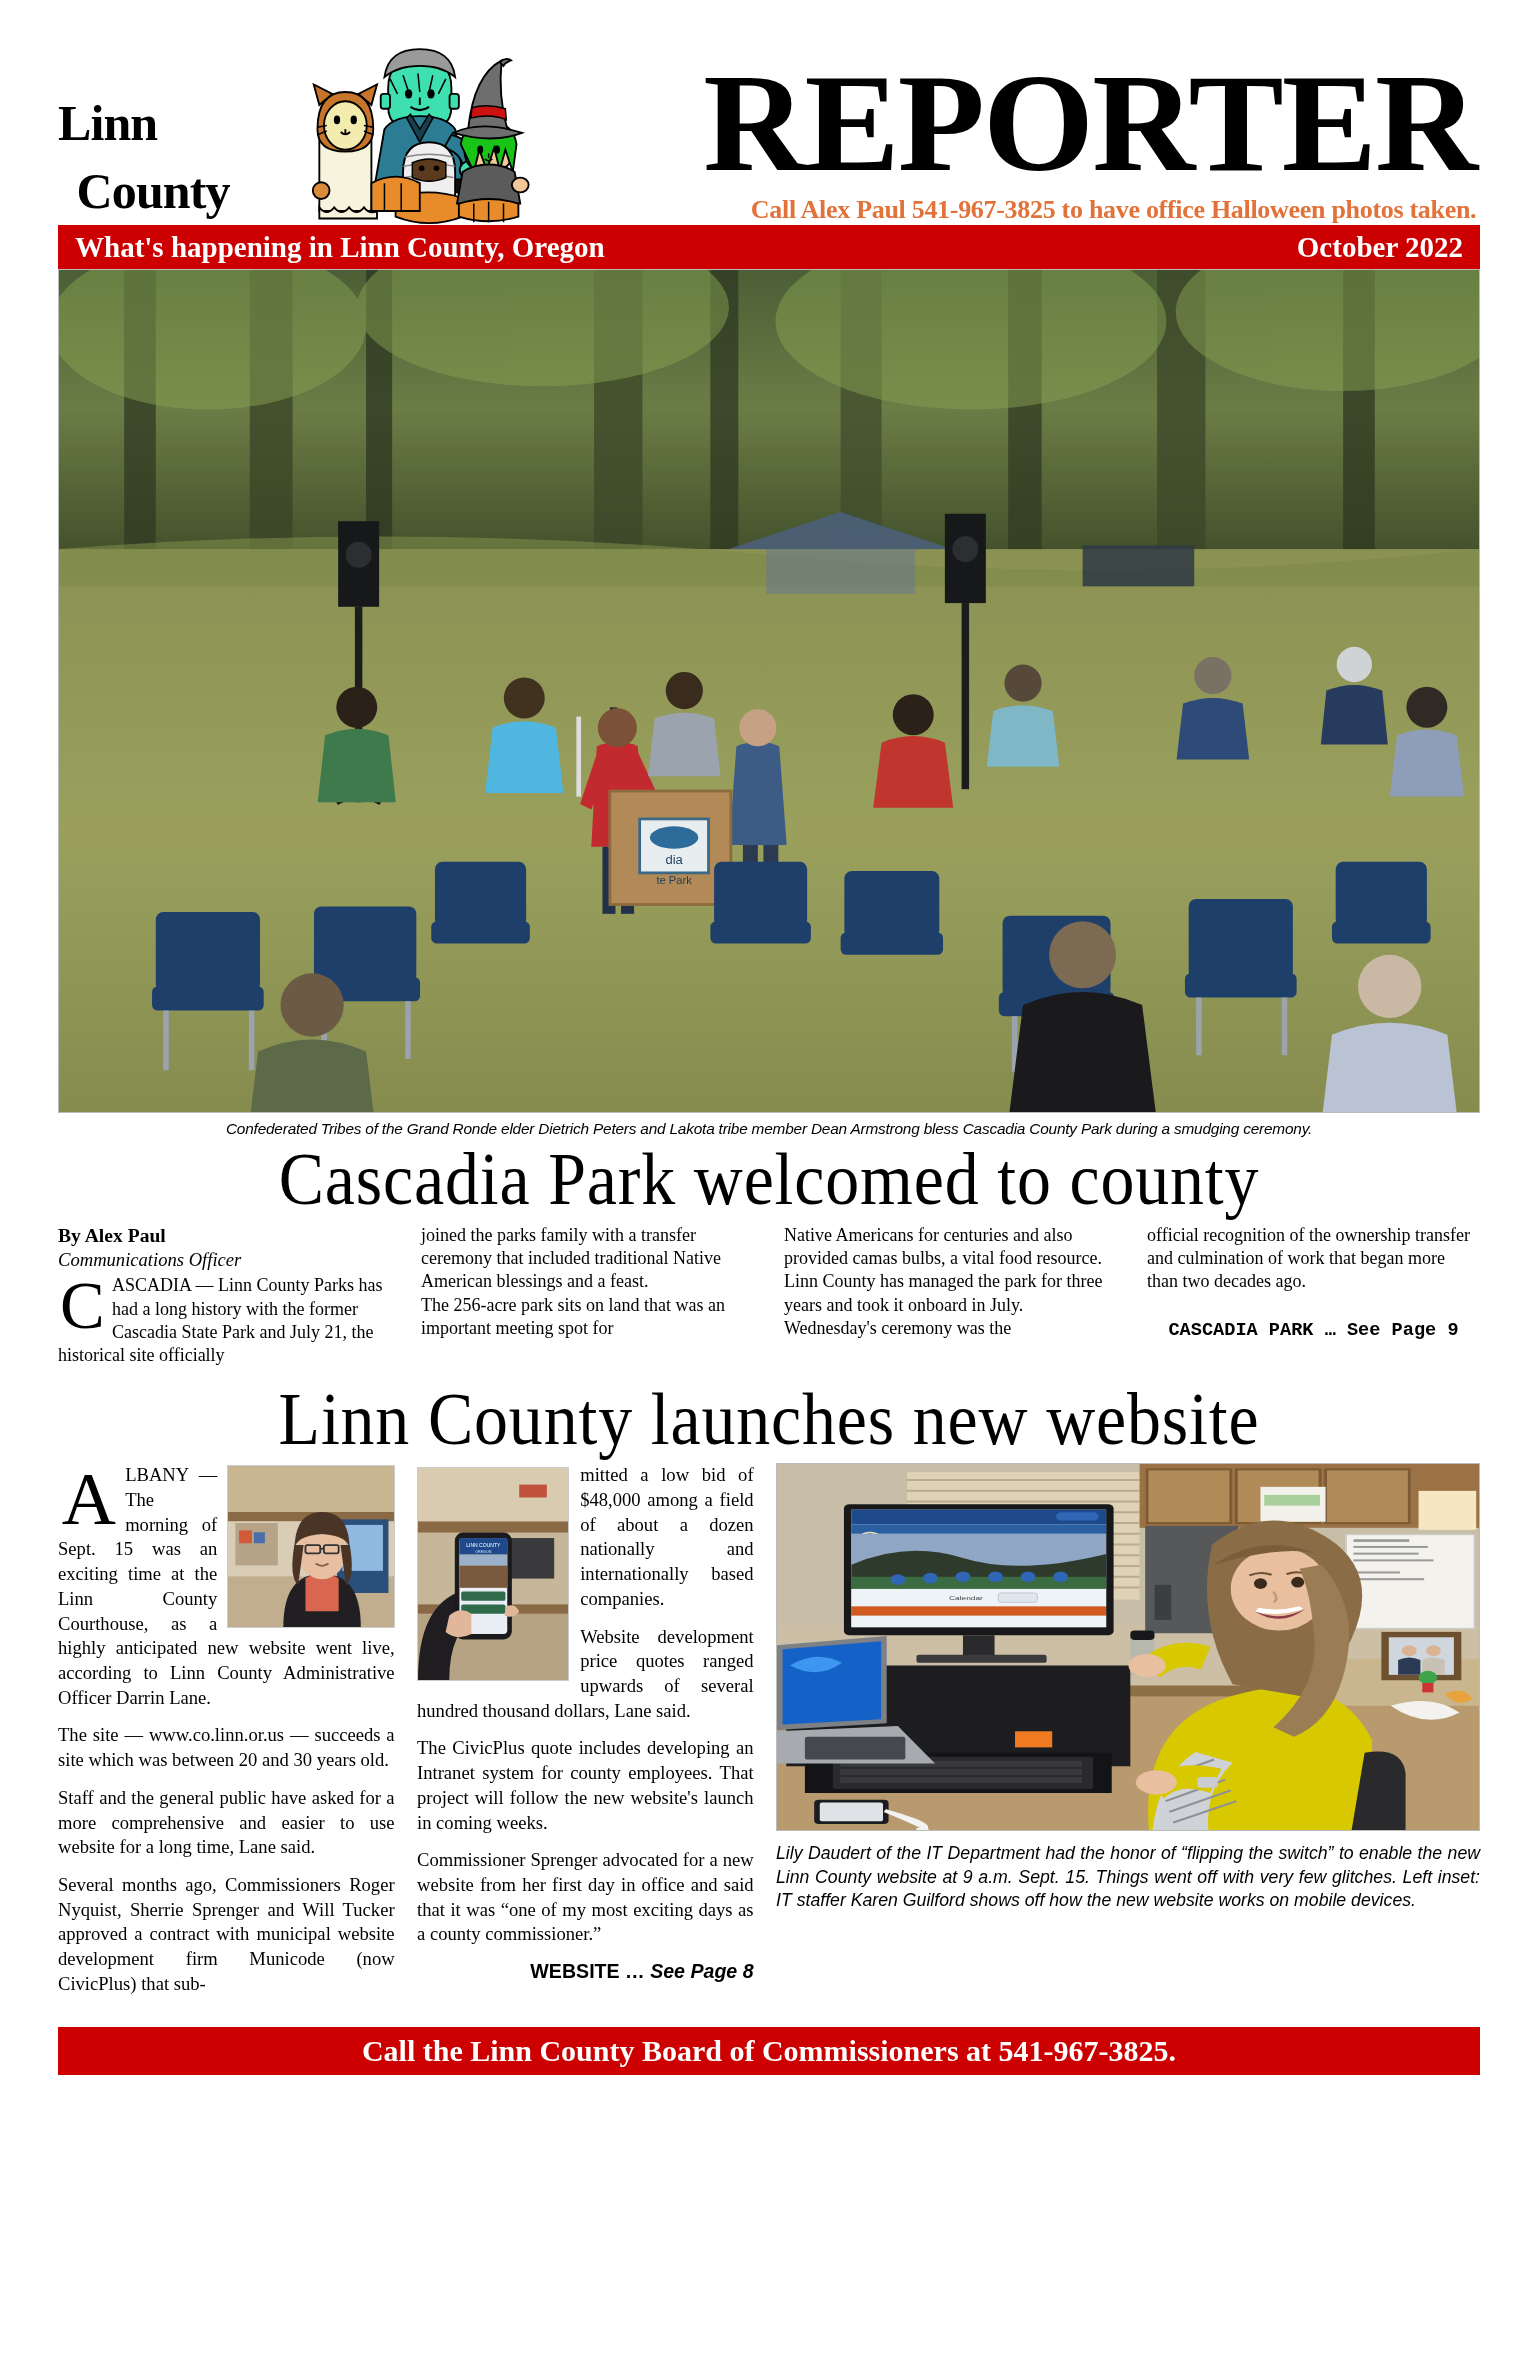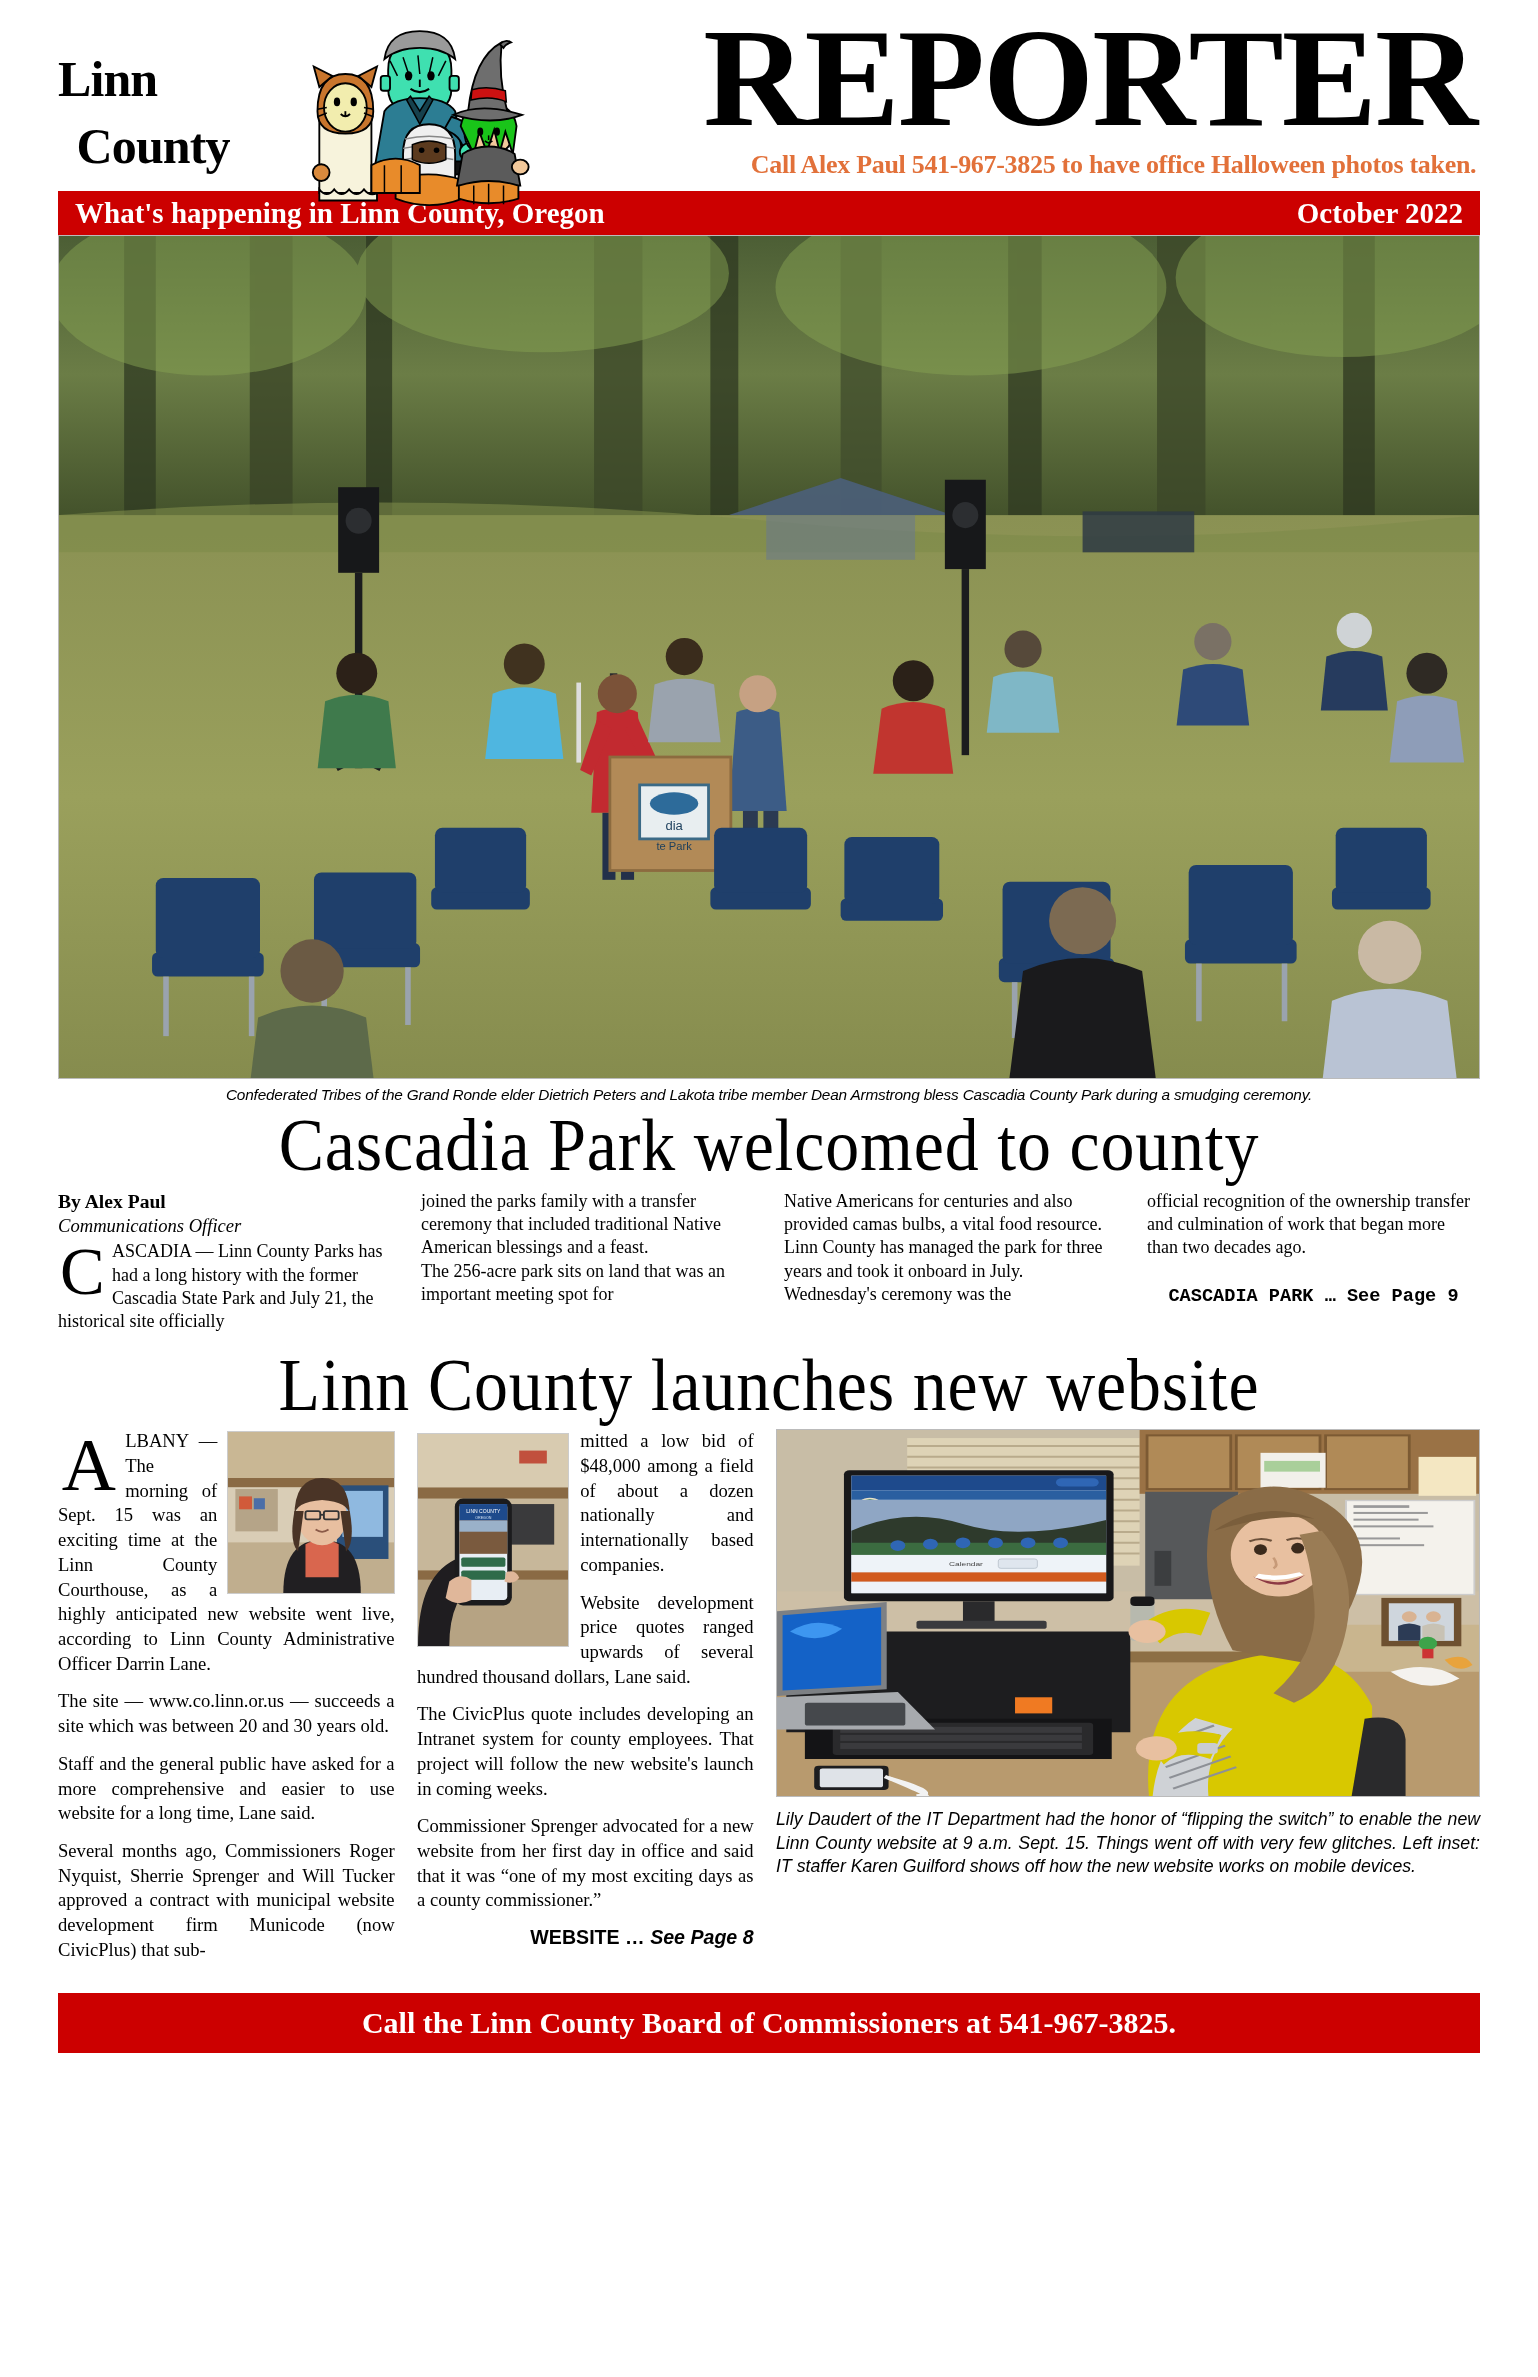--- a/index.html
+++ b/index.html
@@ -7,21 +7,21 @@
   body {
     width:1538px; height:2377px;
     background:#ffffff;
     font-family:"Liberation Serif", serif;
     color:#000;
     overflow:hidden;
   }
   .page { position:relative; width:1538px; height:2377px; padding:0 58px; }
 
   
-  .masthead { position:relative; height:191px; display:flex; align-items:center; }
+  .masthead { position:relative; height:225px; display:flex; align-items:flex-end; }
   .mast-left {
     width:233px; padding-top:35px;
     font-family:"Liberation Serif", serif;
     font-weight:bold; font-size:50px; line-height:1.35;
     letter-spacing:-0.9px;
     text-align:left;
   }
   .mast-left .l2 { padding-left:18.6px; }
   .mast-art { width:252px; height:200px; position:relative; margin-top:22.4px; }
   .mast-right { flex:1; position:relative; }
@@ -51,21 +51,21 @@
   .redbar {
     background:#CC0000; color:#fff;
     height:44px;
     display:flex; align-items:center; justify-content:space-between;
     padding:0 17px;
     font-family:"Liberation Serif", serif;
     font-weight:bold; font-size:29px;
     letter-spacing:0px;
   }
   .redbar-bottom {
-    background:#CC0000; color:#fff; height:60px;
+    background:#CC0000; color:#fff; height:48px;
     display:flex; align-items:center; justify-content:center;
     font-family:"Liberation Serif", serif;
     font-weight:bold; font-size:30px;
   }
 
   
   .lead-photo {
     width:100%; height:844px;
     margin-top:0;
     position:relative;

